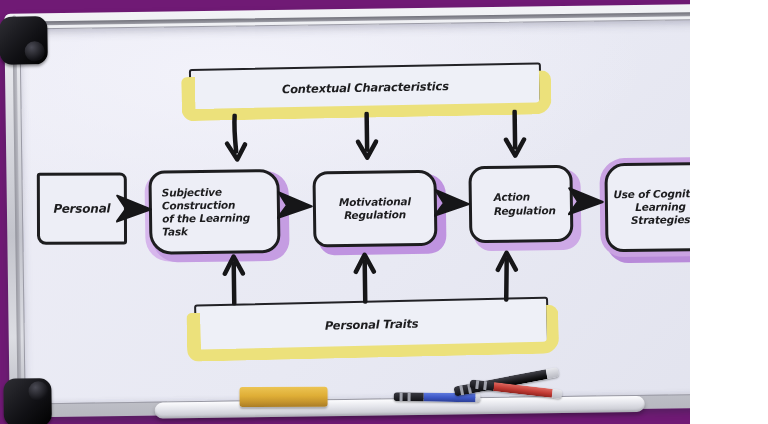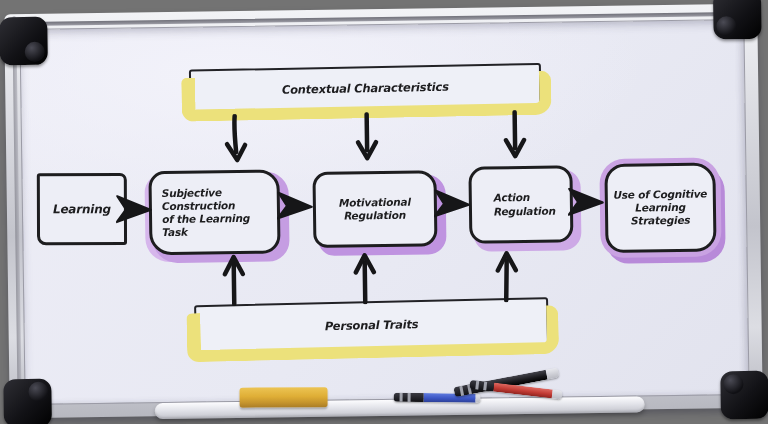--- a/index.html
+++ b/index.html
@@ -1,17 +1,17 @@
 <!DOCTYPE html>
 <html><head>
 <meta charset="utf-8">
 <style>
   html,body{margin:0;padding:0;background:#fff;}
   .photo{
-    position:relative;width:768px;height:424px;overflow:hidden;background:#737373;
+    position:relative;width:690px;height:424px;overflow:hidden;background:#701a75;
     font-family:"DejaVu Sans",sans-serif;color:#1d1d1f;
   }
   .tilt{position:absolute;inset:0;transform:rotate(-0.8deg);transform-origin:50% 50%;}
 
   
   .frame{
     position:absolute;left:7px;top:9px;width:753px;height:404px;border-radius:6px;
     background:linear-gradient(180deg,#f2f3f6 0%,#d8d9df 30%,#c3c4cc 55%,#dcdde3 80%,#b7b8c0 100%);
     box-shadow:0 4px 7px rgba(40,40,60,.35);
   }
@@ -130,21 +130,21 @@
     <div class="diagram">
 
       <div class="banner banner-top">
         <span class="label">Contextual Characteristics</span>
       </div>
       <div class="banner banner-bottom">
         <span class="label">Personal Traits</span>
       </div>
 
       <div class="node node-material">
-        <span class="label">Learning</span>
+        <span class="label">Personal</span>
       </div>
       <div class="node node-subjective">
         <span class="label">Subjective
 Construction
 of the Learning Task</span>
       </div>
       <div class="node node-motivational">
         <span class="label">Motivational
 Regulation</span>
       </div>

